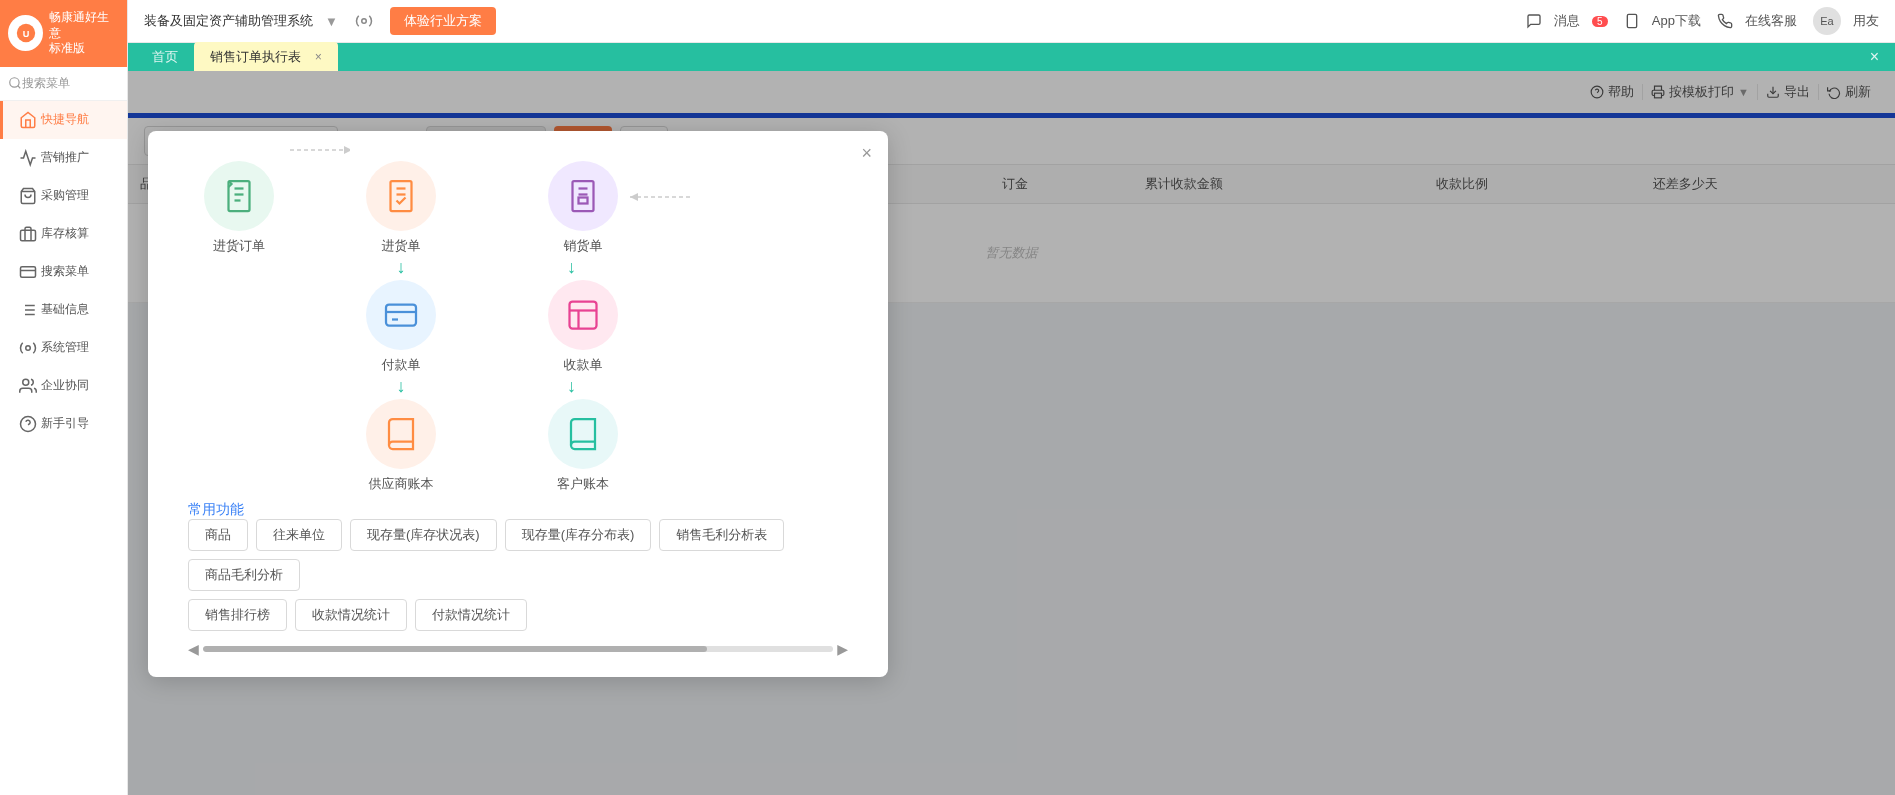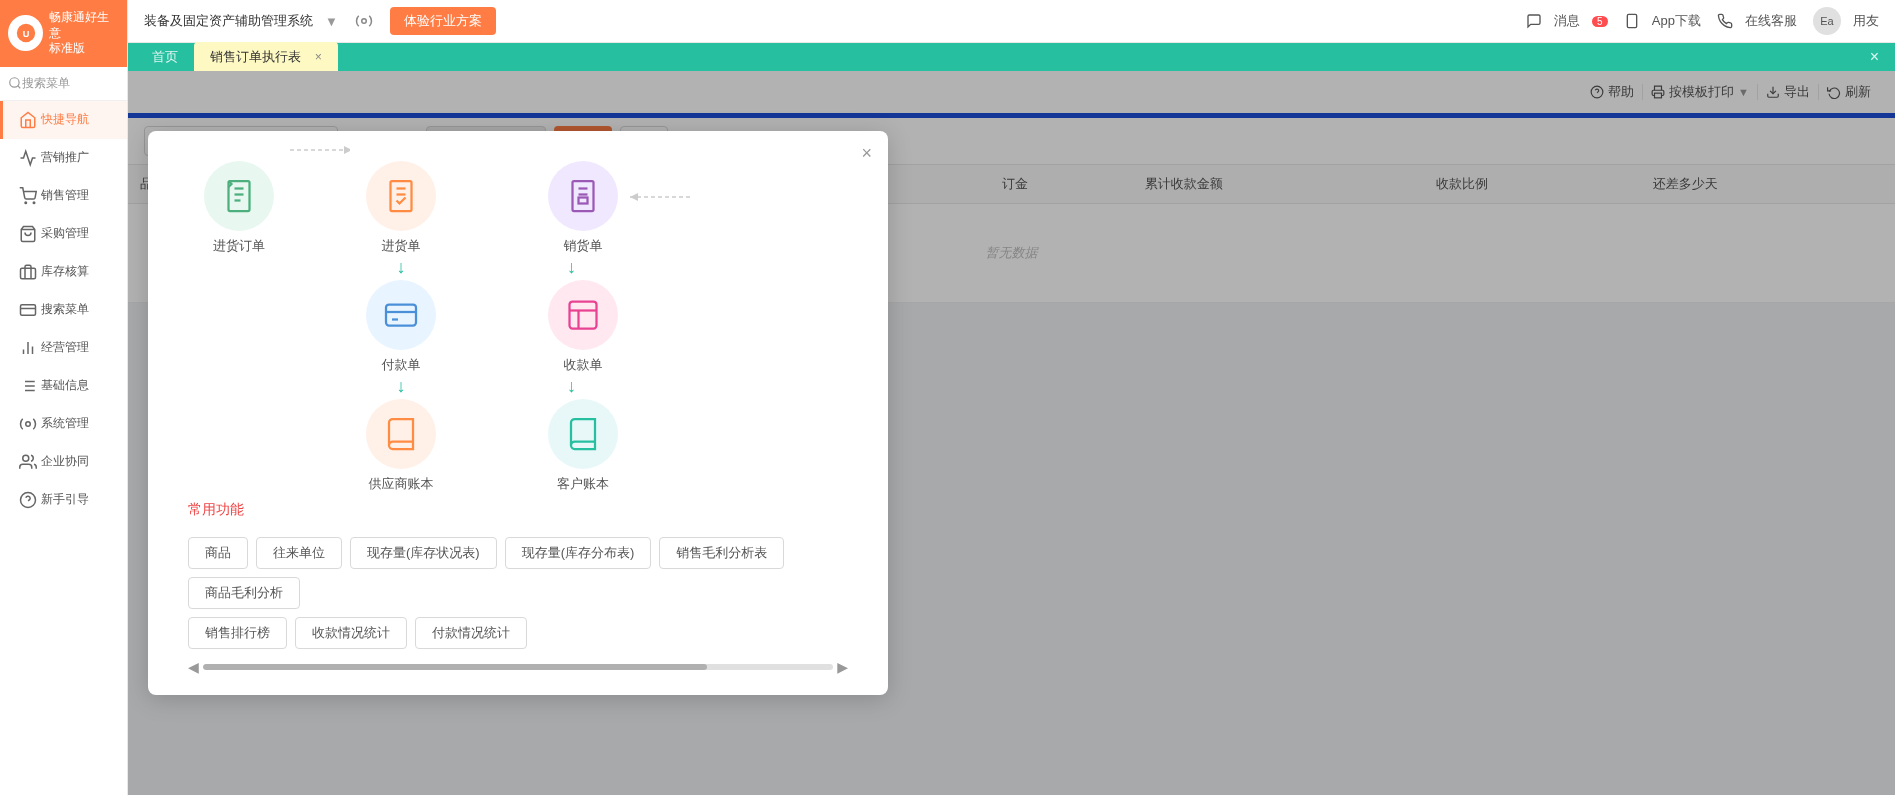--- a/index.html
+++ b/index.html
@@ -79,21 +79,21 @@
     .flow-circle.purple { background: #f0e8ff; }
     .flow-circle.blue { background: #e8f4ff; }
     .flow-circle.pink { background: #ffe8f0; }
     .flow-circle.teal { background: #e8f8f8; }
     .flow-label { font-size: 13px; color: #555; text-align: center; }
     .flow-arrow-v { color: #26bfa0; font-size: 18px; margin: 2px 0; }
     .flow-section { display: flex; flex-direction: row; align-items: flex-start; gap: 0; }
 
     
     .common-functions { margin-top: 8px; }
-    .common-functions-title { font-size: 14px; color: #ef4444; margin-bottom: 18px; font-weight: 500; }
+    .common-functions-title { font-size: 14px; color: #3b82f6; margin-bottom: 0; font-weight: 500; }
     .func-buttons { display: flex; flex-wrap: wrap; gap: 8px; margin-bottom: 8px; }
     .func-btn { border: 1px solid #d9d9d9; border-radius: 4px; padding: 6px 16px; cursor: pointer; font-size: 13px; color: #555; background: #fff; }
 
     
     .modal-scroll { display: flex; align-items: center; gap: 4px; margin-top: 10px; }
     .scroll-track { flex: 1; height: 6px; background: #e0e0e0; border-radius: 3px; overflow: hidden; }
     .scroll-thumb { height: 100%; width: 80%; background: #b0b0b0; border-radius: 3px; }
     .scroll-arrow { color: #999; cursor: pointer; font-size: 14px; }
   </style>
 </head>
@@ -130,55 +130,39 @@
         <span>快捷导航</span>
       </div>
       <div class="sidebar-item">
         <svg width="18" height="18" viewBox="0 0 24 24" fill="none" stroke="#666" stroke-width="2">
             <path d="M22 12h-4l-3 9L9 3l-3 9H2"></path>
           </svg>
         <span>营销推广</span>
       </div>
       <div class="sidebar-item">
         <svg width="18" height="18" viewBox="0 0 24 24" fill="none" stroke="#666" stroke-width="2">
-            <circle cx="9" cy="21" r="1"></circle>
-            <circle cx="20" cy="21" r="1"></circle>
-            <path d="M1 1h4l2.68 13.39a2 2 0 0 0 2 1.61h9.72a2 2 0 0 0 2-1.61L23 6H6"></path>
-          </svg>
-        <span>销售管理</span>
-      </div>
-      <div class="sidebar-item">
-        <svg width="18" height="18" viewBox="0 0 24 24" fill="none" stroke="#666" stroke-width="2">
             <path d="M6 2L3 6v14a2 2 0 0 0 2 2h14a2 2 0 0 0 2-2V6l-3-4z"></path>
             <line x1="3" y1="6" x2="21" y2="6"></line>
             <path d="M16 10a4 4 0 0 1-8 0"></path>
           </svg>
         <span>采购管理</span>
       </div>
       <div class="sidebar-item">
         <svg width="18" height="18" viewBox="0 0 24 24" fill="none" stroke="#666" stroke-width="2">
             <rect x="2" y="7" width="20" height="14" rx="2"></rect>
             <path d="M16 21V5a2 2 0 0 0-2-2h-4a2 2 0 0 0-2 2v16"></path>
           </svg>
         <span>库存核算</span>
       </div>
       <div class="sidebar-item">
         <svg width="18" height="18" viewBox="0 0 24 24" fill="none" stroke="#666" stroke-width="2">
             <rect x="2" y="5" width="20" height="14" rx="2"></rect>
             <line x1="2" y1="10" x2="22" y2="10"></line>
           </svg>
         <span>搜索菜单</span>
-      </div>
-      <div class="sidebar-item">
-        <svg width="18" height="18" viewBox="0 0 24 24" fill="none" stroke="#666" stroke-width="2">
-            <line x1="18" y1="20" x2="18" y2="10"></line>
-            <line x1="12" y1="20" x2="12" y2="4"></line>
-            <line x1="6" y1="20" x2="6" y2="14"></line>
-          </svg>
-        <span>经营管理</span>
       </div>
       <div class="sidebar-item">
         <svg width="18" height="18" viewBox="0 0 24 24" fill="none" stroke="#666" stroke-width="2">
             <line x1="8" y1="6" x2="21" y2="6"></line>
             <line x1="8" y1="12" x2="21" y2="12"></line>
             <line x1="8" y1="18" x2="21" y2="18"></line>
             <line x1="3" y1="6" x2="3.01" y2="6"></line>
             <line x1="3" y1="12" x2="3.01" y2="12"></line>
             <line x1="3" y1="18" x2="3.01" y2="18"></line>
           </svg>

